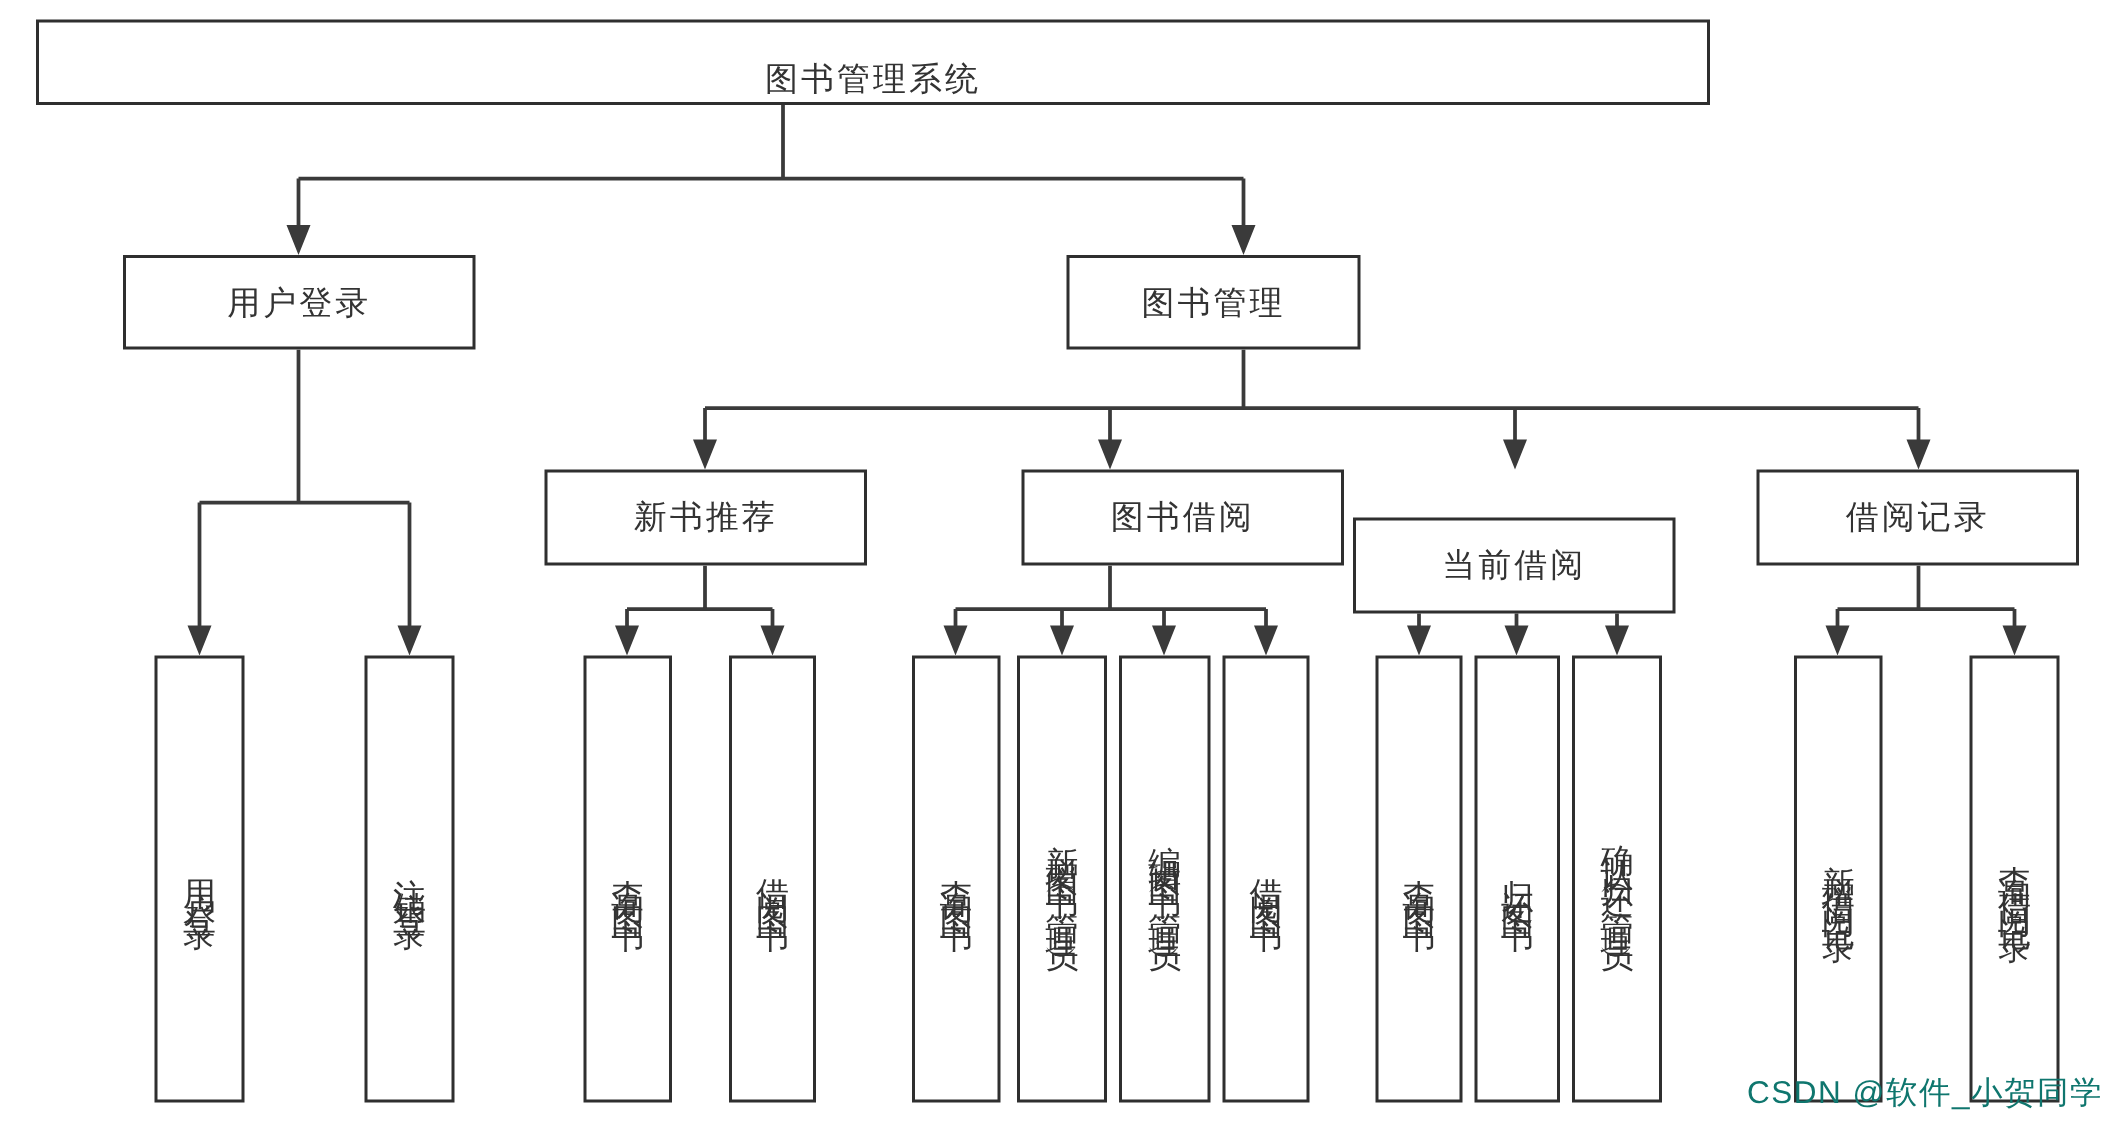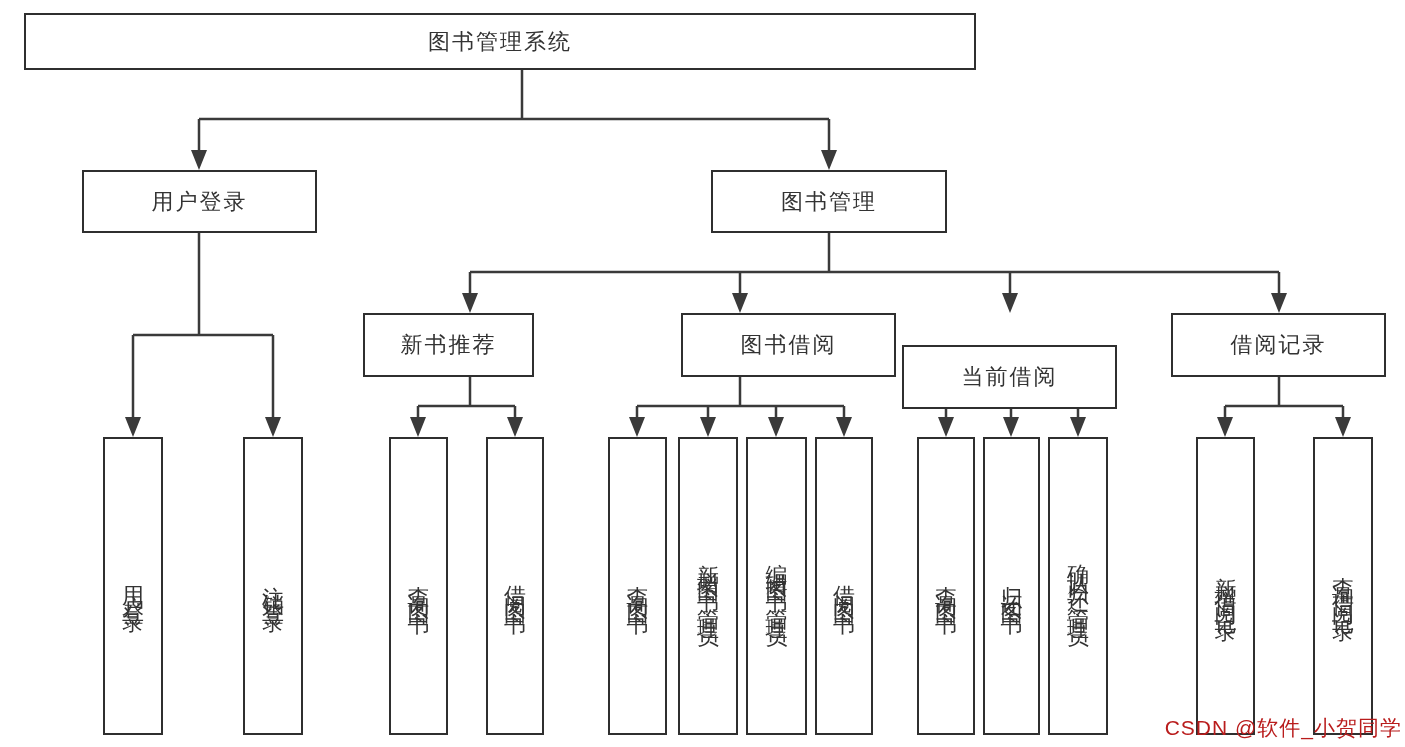--- a/index.html
+++ b/index.html
@@ -28,24 +28,24 @@
   }
   .v-label{
     writing-mode:vertical-rl;
     text-orientation:mixed;
     font-size:22px;
     letter-spacing:9px;
     line-height:1;
     color:#333333;
   }
   
-  .n-root{left:24px;top:13px;width:952px;height:57px;}
+  .n-root{left:24px;top:13px;width:1116px;height:57px;align-items:flex-end;}
   .n-user{left:82px;top:170px;width:235px;height:63px;}
-  .n-book{left:711px;top:170px;width:236px;height:63px;}
-  .n-l3a{left:363px;top:313px;width:171px;height:64px;}
+  .n-book{left:711px;top:170px;width:196px;height:63px;}
+  .n-l3a{left:363px;top:313px;width:215px;height:64px;}
   .n-l3b{left:633px;top:313px;width:215px;height:64px;margin-left:48px;}
   .n-l3c{left:902px;top:313px;width:215px;height:64px;margin-top:32px;}
   .n-l3d{left:1171px;top:313px;width:215px;height:64px;}
   .lf1{left:103px;width:60px;}
   .lf2{left:243px;width:60px;}
   .lf3{left:389px;width:59px;}
   .lf4{left:486px;width:58px;}
   .lf5{left:608px;width:59px;}
   .lf6{left:678px;width:60px;}
   .lf7{left:746px;width:61px;}
@@ -53,21 +53,21 @@
   .lf9{left:917px;width:58px;}
   .lf10{left:983px;width:57px;}
   .lf11{left:1048px;width:60px;}
   .lf12{left:1196px;width:59px;}
   .lf13{left:1313px;width:60px;}
   .connectors{position:absolute;left:0;top:0;width:1405px;height:747px;}
   .watermark{
     position:absolute;
     right:3px;bottom:5px;
     font-size:21px;
-    color:#b91c1c;
+    color:#0f766e;
     letter-spacing:1px;
     white-space:nowrap;
   }
 </style>
 </head>
 <body>
 
 <div class="canvas">
 
   <svg class="connectors" width="1405" height="747" viewBox="0 0 1405 747" xmlns="http://www.w3.org/2000/svg">

